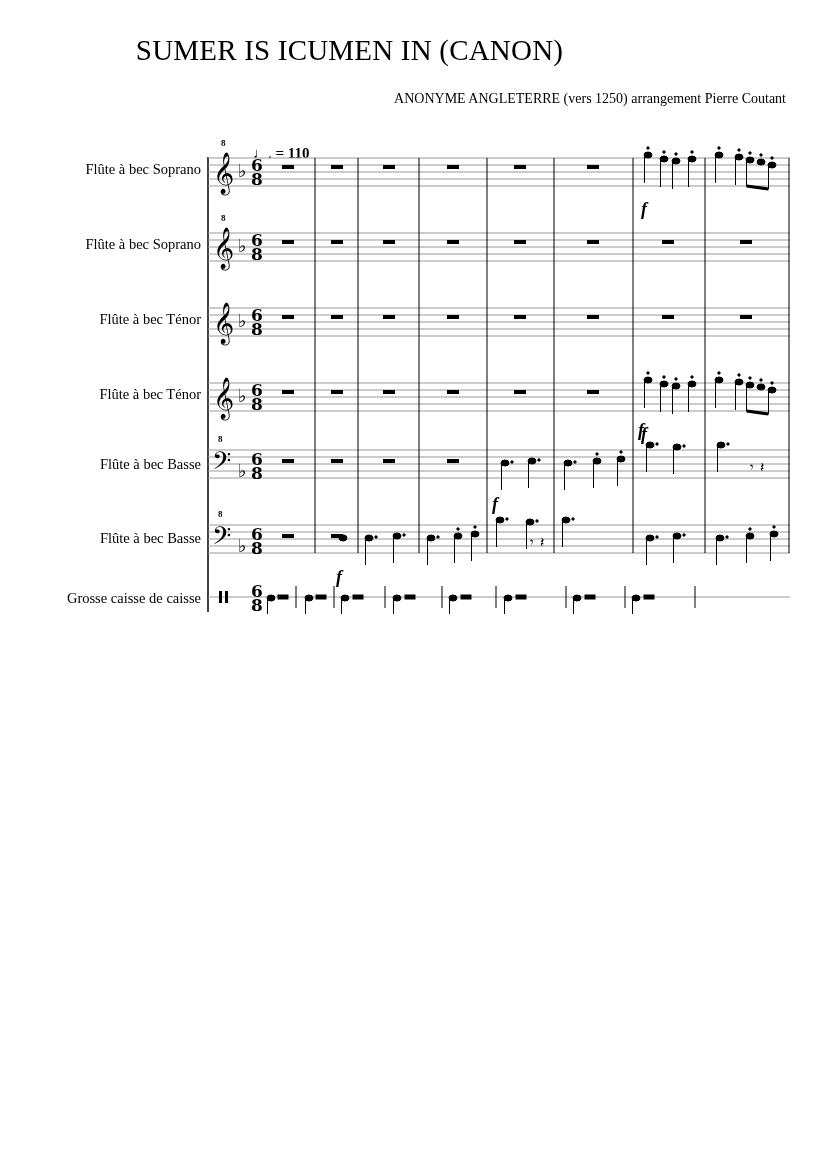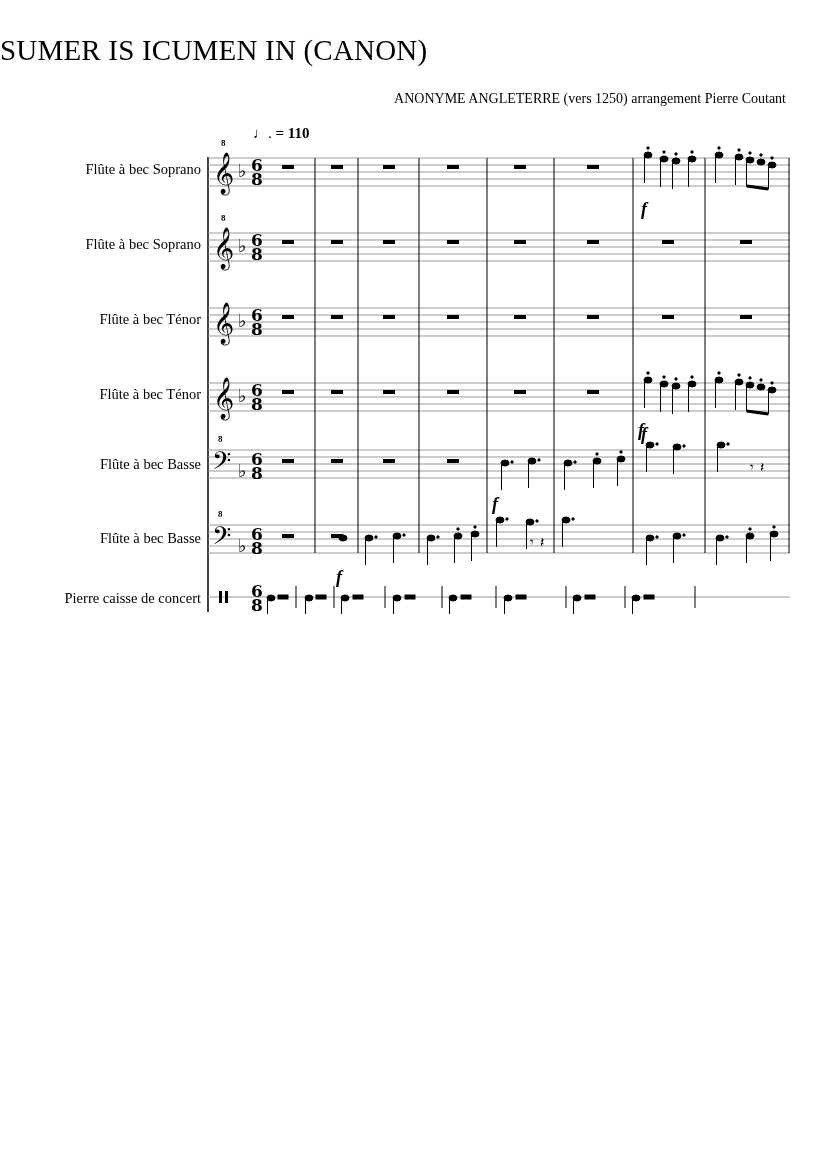--- a/index.html
+++ b/index.html
@@ -1,40 +1,40 @@
 <!DOCTYPE html>
 <html><head>
 <meta charset="utf-8">
 <style>
   html, body { margin:0; padding:0; background:#ffffff; }
   body { width:827px; height:1169px; position:relative; overflow:hidden; font-family:"Liberation Serif", "DejaVu Serif", serif; color:#000; }
-  .title { position:absolute; left:0; width:699px; top:34px; text-align:left; font-size:29px; letter-spacing:0.2px; }
+  .title { position:absolute; left:0; width:699px; top:34px; text-align:center; font-size:29px; letter-spacing:0.2px; }
   .composer { position:absolute; right:41px; top:91px; font-size:14px;text-align:right; }
   .inst-label { position:absolute; right:626px; font-size:14.5px; white-space:nowrap; }
   svg.score { position:absolute; left:0; top:0; }
-  .tempo { position:absolute; left:253px; top:125px; font-size:15px; font-weight:bold; }
+  .tempo { position:absolute; left:253px; top:145px; font-size:15px; font-weight:bold; }
 </style>
 </head>
 <body>
 
 <div class="title">SUMER IS ICUMEN IN (CANON)</div>
 <div class="composer">ANONYME ANGLETERRE (vers 1250) arrangement Pierre Coutant</div>
 
 <div class="tempo">
   <span style="font-weight:normal;">♩.</span>
   <span>= 110</span>
 </div>
 
 <div class="inst-label" style="top:161px;">Flûte à bec Soprano</div>
 <div class="inst-label" style="top:236px;">Flûte à bec Soprano</div>
 <div class="inst-label" style="top:311px;">Flûte à bec Ténor</div>
 <div class="inst-label" style="top:386px;">Flûte à bec Ténor</div>
 <div class="inst-label" style="top:456px;">Flûte à bec Basse</div>
 <div class="inst-label" style="top:530px;">Flûte à bec Basse</div>
-<div class="inst-label" style="top:590px;">Pierre caisse de concert</div>
+<div class="inst-label" style="top:590px;">Grosse caisse de caisse</div>
 
 <svg class="score" width="827" height="1169" viewBox="0 0 827 1169">
   <defs>
     <g id="staff5">
       <line x1="208" x2="790" y1="0" y2="0" stroke="#999" stroke-width="1"></line>
       <line x1="208" x2="790" y1="7" y2="7" stroke="#999" stroke-width="1"></line>
       <line x1="208" x2="790" y1="14" y2="14" stroke="#999" stroke-width="1"></line>
       <line x1="208" x2="790" y1="21" y2="21" stroke="#999" stroke-width="1"></line>
       <line x1="208" x2="790" y1="28" y2="28" stroke="#999" stroke-width="1"></line>
     </g>

